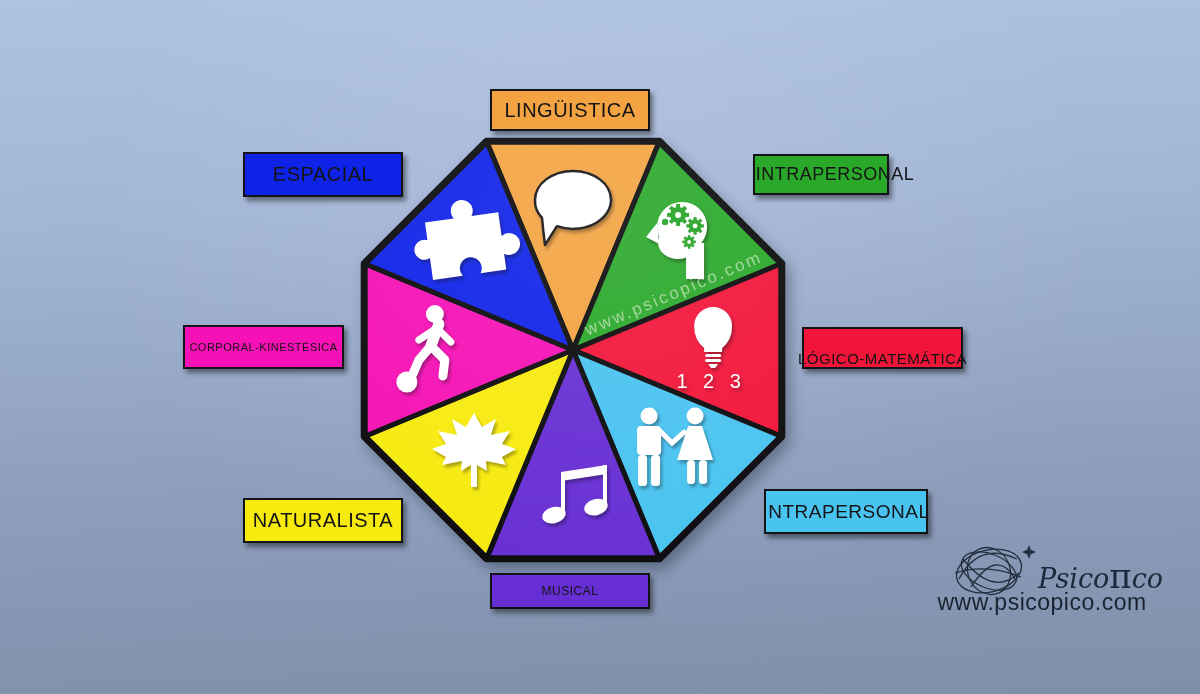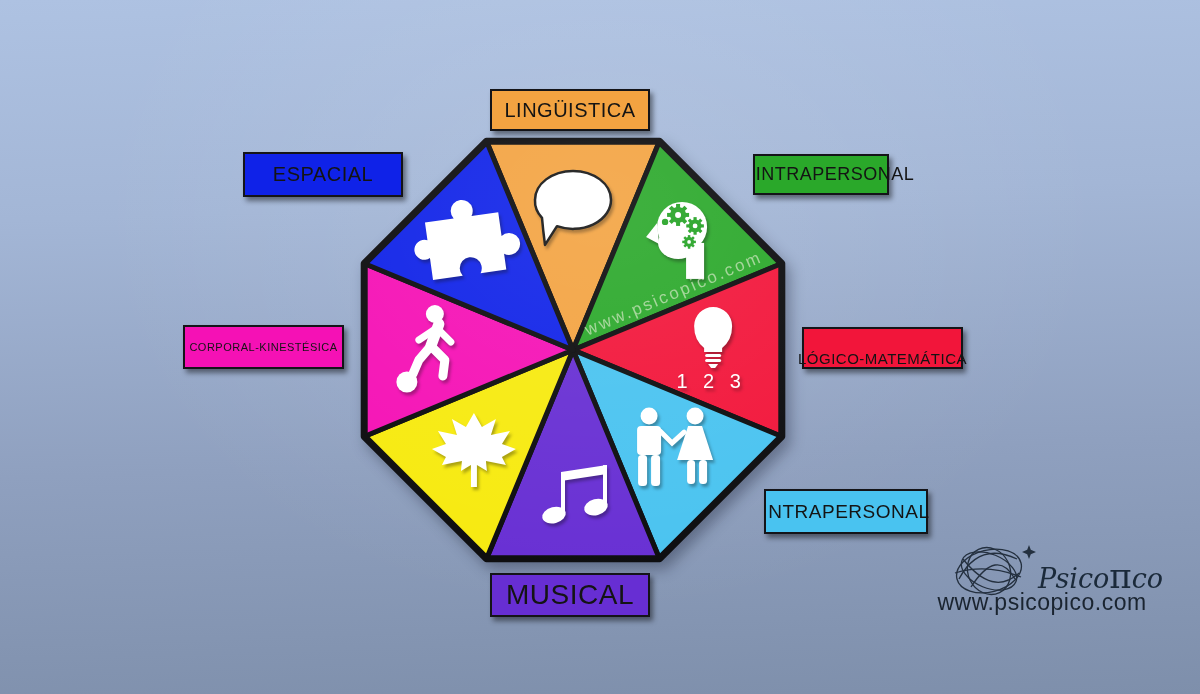--- a/index.html
+++ b/index.html
@@ -152,22 +152,25 @@
     </div>
   <div class="label-box" style="left: 753px; top: 154px; width: 136px; height: 41px; background: rgb(42, 168, 42); font-size: 18px; padding-left: 28px;">
       <span>INTRAPERSONAL</span>
     </div>
   <div class="label-box" style="left: 802px; top: 327px; width: 161px; height: 42px; background: rgb(242, 21, 58); font-size: 15px; align-items: flex-end;">
       <span>LÓGICO-MATEMÁTICA</span>
     </div>
   <div class="label-box" style="left: 764px; top: 489px; width: 164px; height: 45px; background: rgb(73, 195, 240); font-size: 19px;">
       <span>INTRAPERSONAL</span>
     </div>
-  <div class="label-box" style="left: 490px; top: 573px; width: 160px; height: 44px; background: rgb(103, 46, 211); font-size: 28px;">
+  <div class="label-box" style="left: 490px; top: 573px; width: 160px; height: 36px; background: rgb(103, 46, 211); font-size: 12px;">
       <span>MUSICAL</span>
+    </div>
+  <div class="label-box" style="left: 243px; top: 498px; width: 160px; height: 45px; background: rgb(247, 234, 14); font-size: 20px;">
+      <span>NATURALISTA</span>
     </div>
   <div class="label-box" style="left: 183px; top: 325px; width: 161px; height: 44px; background: rgb(245, 17, 181); font-size: 11px;">
       <span>CORPORAL-KINESTÉSICA</span>
     </div>
   <div class="label-box" style="left: 243px; top: 152px; width: 160px; height: 45px; background: rgb(15, 34, 232); font-size: 20px;">
       <span>ESPACIAL</span>
     </div>
 
   <div class="watermark">www.psicopico.com</div>
 

